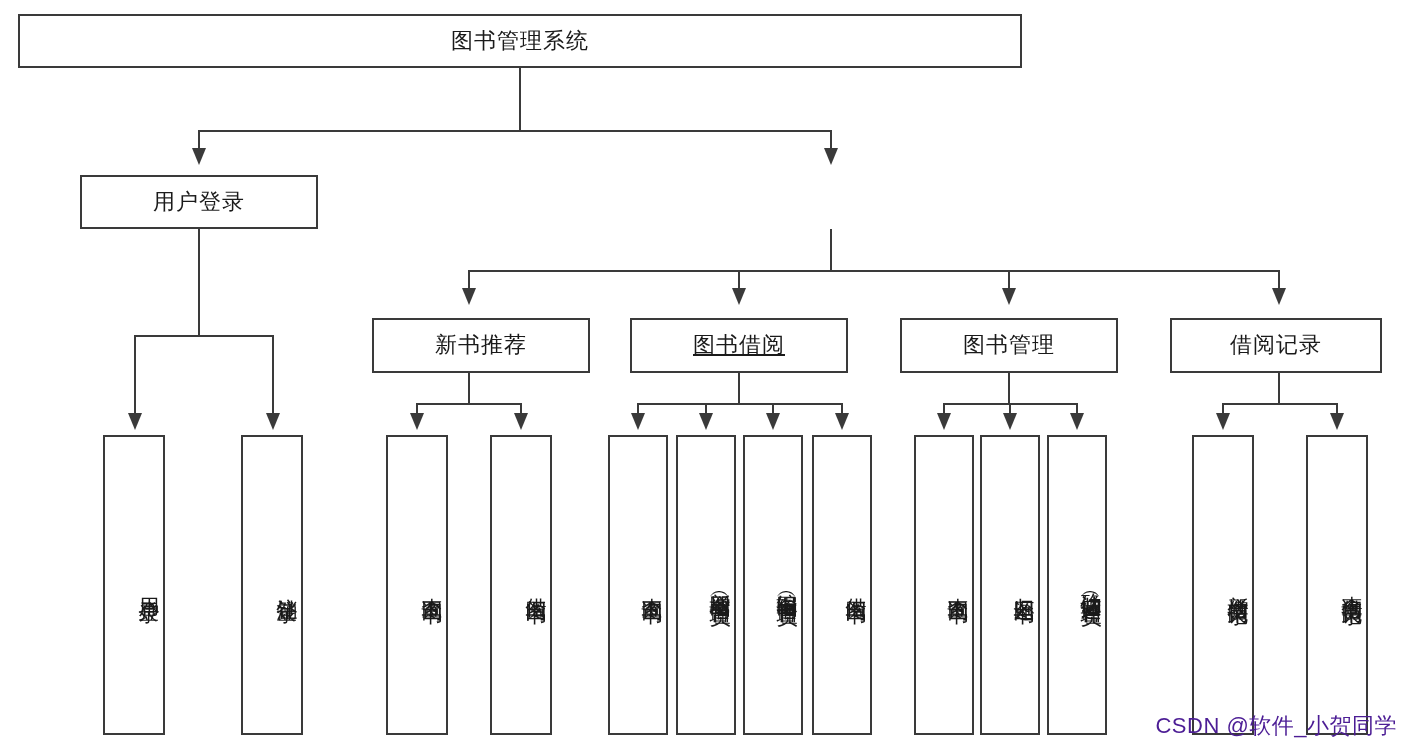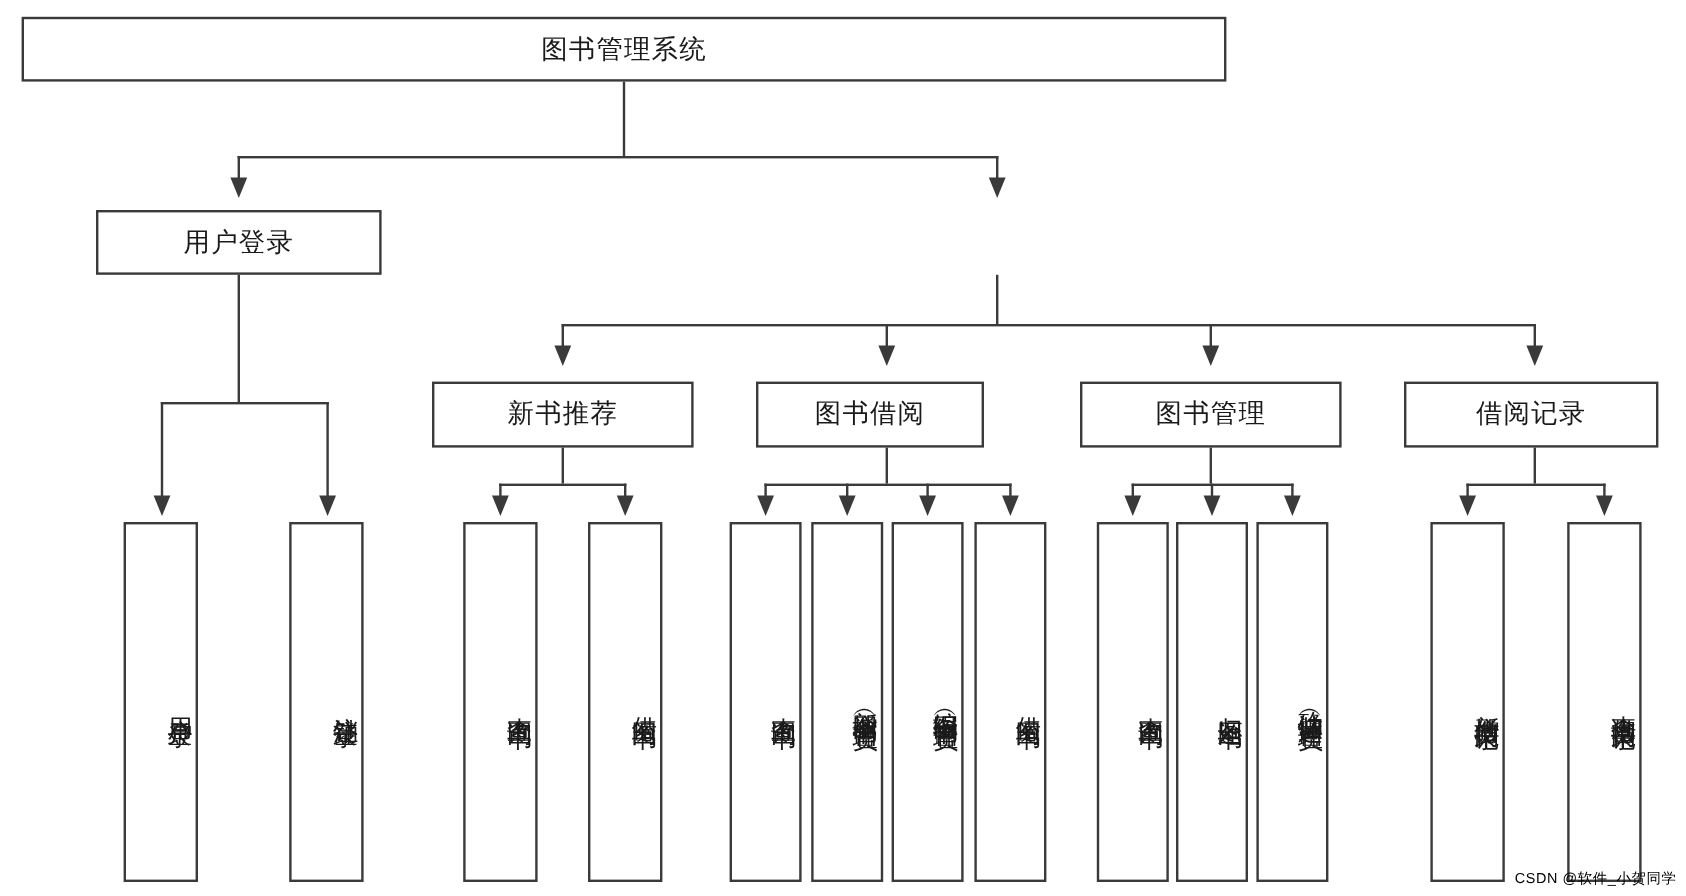--- a/index.html
+++ b/index.html
@@ -60,22 +60,22 @@
     width: 0;
     height: 0;
     border-left: 7px solid transparent;
     border-right: 7px solid transparent;
     border-top: 17px solid #3a3a3a;
   }
   #watermark {
     position: absolute;
     right: 8px;
     bottom: 6px;
-    font-size: 12px;
-    color: #000000;
+    font-size: 22px;
+    color: #4c1d95;
     white-space: nowrap;
     letter-spacing: 0.5px;
   }
 </style>
 </head>
 <body>
 
 <div id="canvas">
 
   <div class="node horiz" style="left:18px; top:14px; width:1004px; height:54px;">
@@ -107,24 +107,24 @@
   <div class="conn hline" style="left:468px; top:270px; width:812px; height:2px;"></div>
   <div class="conn vline" style="left:468px; top:270px; width:2px; height:20px;"></div>
   <div class="arrow" style="left:462px; top:288px;"></div>
   <div class="conn vline" style="left:738px; top:270px; width:2px; height:20px;"></div>
   <div class="arrow" style="left:732px; top:288px;"></div>
   <div class="conn vline" style="left:1008px; top:270px; width:2px; height:20px;"></div>
   <div class="arrow" style="left:1002px; top:288px;"></div>
   <div class="conn vline" style="left:1278px; top:270px; width:2px; height:20px;"></div>
   <div class="arrow" style="left:1272px; top:288px;"></div>
 
-  <div class="node horiz" style="left:360px; top:318px; width:218px; height:55px;">
+  <div class="node horiz" style="left:372px; top:318px; width:218px; height:55px;">
     <span>新书推荐</span>
   </div>
-  <div class="node horiz" style="left:630px; top:318px; width:190px; height:55px;">
+  <div class="node horiz" style="left:630px; top:318px; width:218px; height:55px;text-decoration:underline;">
     <span>图书借阅</span>
   </div>
   <div class="node horiz" style="left:900px; top:318px; width:218px; height:55px;">
     <span>图书管理</span>
   </div>
   <div class="node horiz" style="left:1170px; top:318px; width:212px; height:55px;">
     <span>借阅记录</span>
   </div>
 
   <div class="conn vline" style="left:468px; top:373px; width:2px; height:30px;"></div>

